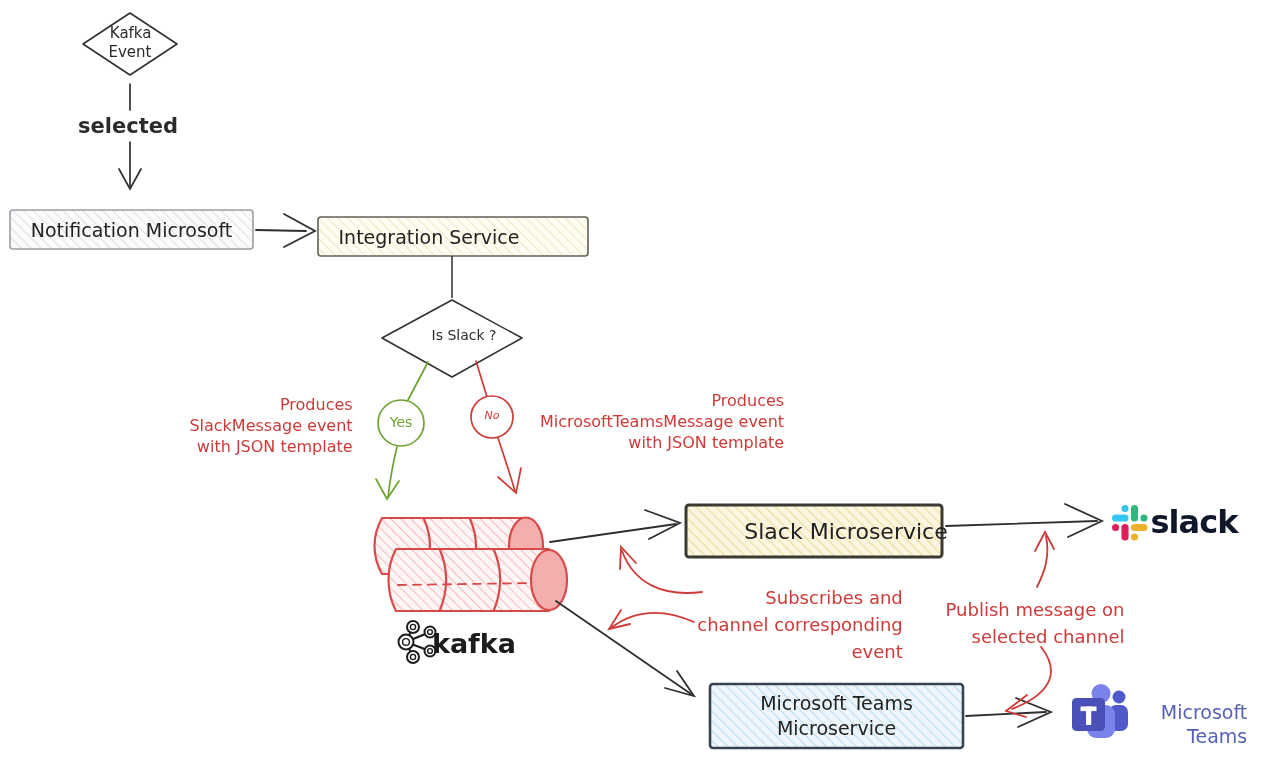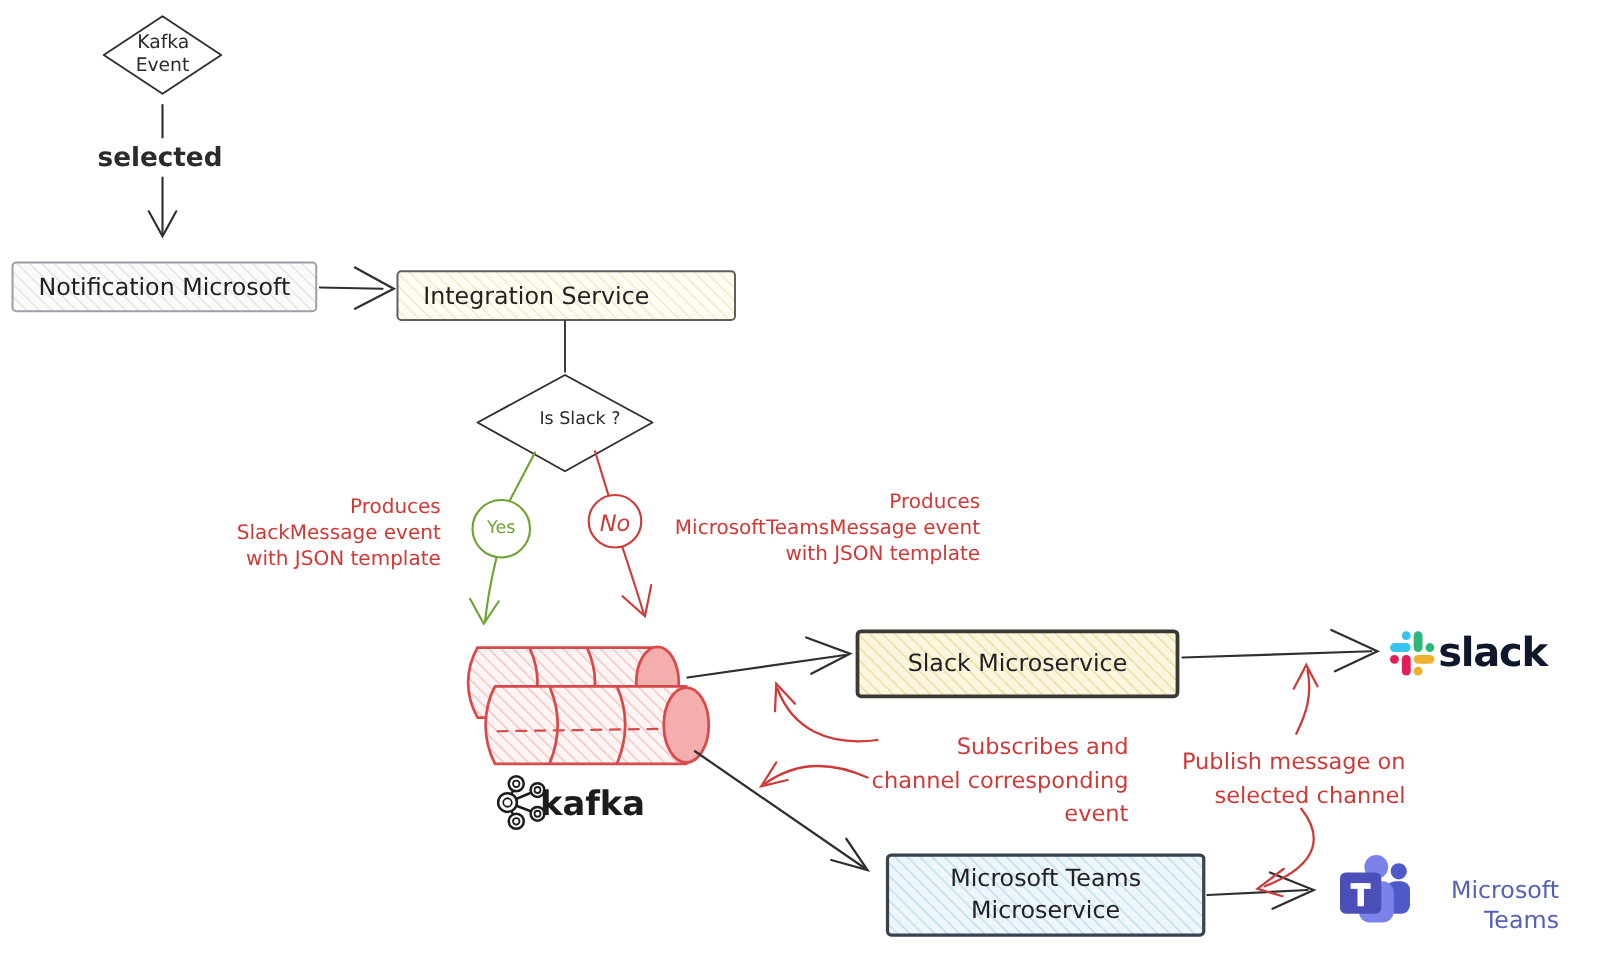--- a/index.html
+++ b/index.html
@@ -183,32 +183,32 @@
 
 <div class="lbl" style="left:130px;top:24px;font-size:15px;">Kafka
 Event</div>
 <div class="lbl" style="left:128px;top:113px;font-size:21px;font-weight:bold;">selected</div>
 
 <div class="boxlbl" style="left:10px;top:210px;width:243px;height:39px;font-size:19px;">Notification Microsoft</div>
 <div class="boxlbl" style="left:318px;top:217px;width:222px;height:39px;font-size:19px;">Integration Service</div>
 
 <div class="lbl" style="left:464px;top:327px;font-size:14px;">Is Slack ?</div>
 <div class="lbl green" style="left:401px;top:414px;font-size:14px;">Yes</div>
-<div class="lbl red" style="left:492px;top:409px;font-size:18px;font-style:italic;">No</div>
+<div class="lbl red" style="left:492px;top:409px;font-size:11px;font-style:italic;">No</div>
 
 <div class="lbl red" style="left:271px;top:394px;font-size:16px;line-height:21px;">Produces
 SlackMessage event
 with JSON template</div>
 <div class="lbl red" style="left:662px;top:390px;font-size:16px;line-height:21px;">Produces
 MicrosoftTeamsMessage event
 with JSON template</div>
 
 <div class="lbl" style="left:474px;top:627px;font-size:27px;font-weight:600;color:#1c1c1c;">kafka</div>
 
-<div class="boxlbl" style="left:686px;top:505px;width:256px;height:52px;font-size:19px;">Slack Microservice</div>
+<div class="boxlbl" style="left:718px;top:505px;width:256px;height:52px;font-size:22px;">Slack Microservice</div>
 <div class="boxlbl" style="left:710px;top:684px;width:253px;height:64px;font-size:19px;line-height:25px;">Microsoft Teams
 Microservice</div>
 
 <div class="lbl red" style="left:800px;top:584px;font-size:18px;line-height:27px;">Subscribes and
 channel corresponding
 event</div>
 <div class="lbl red" style="left:1035px;top:596px;font-size:18px;line-height:27px;">Publish message on
 selected channel</div>
 
 <div class="lbl" style="left:1194px;top:502px;font-size:32px;font-weight:bold;color:#0f172a;letter-spacing:-1px;">slack</div>

